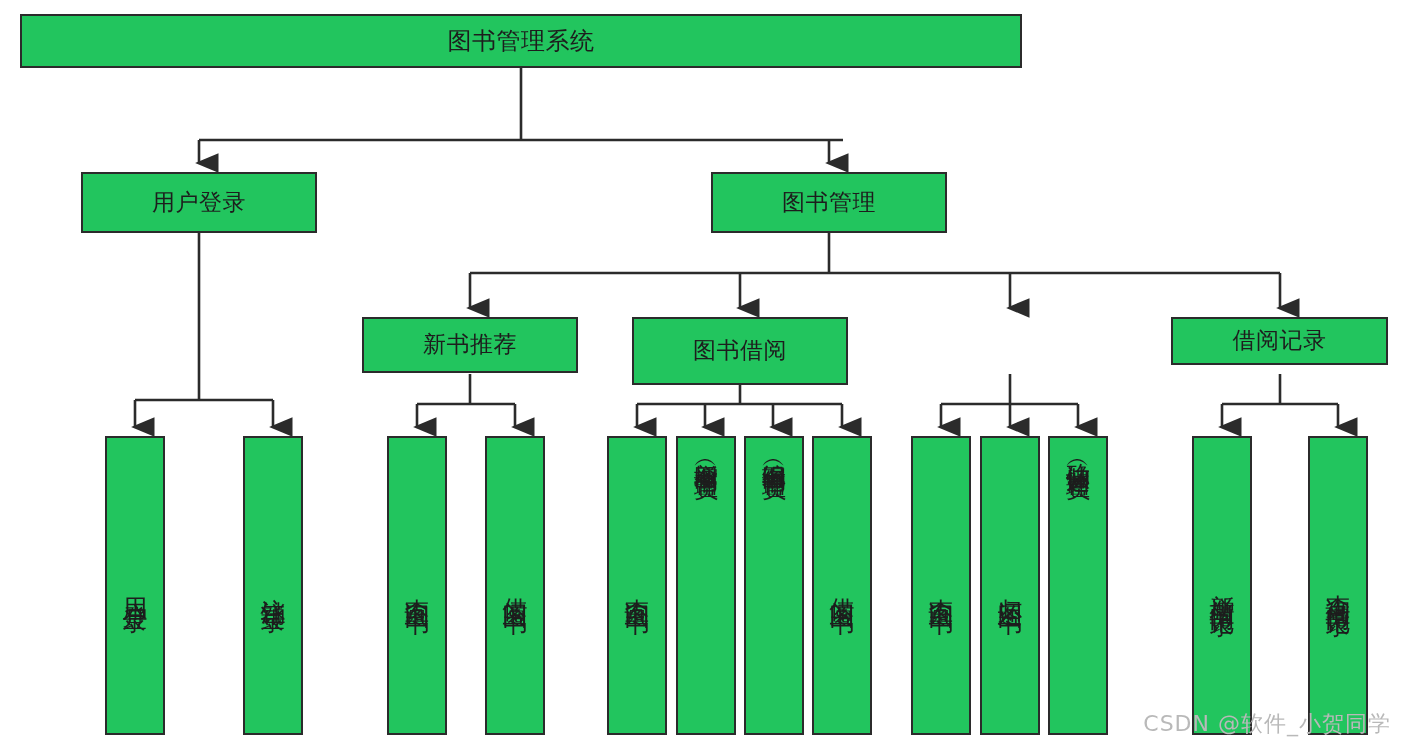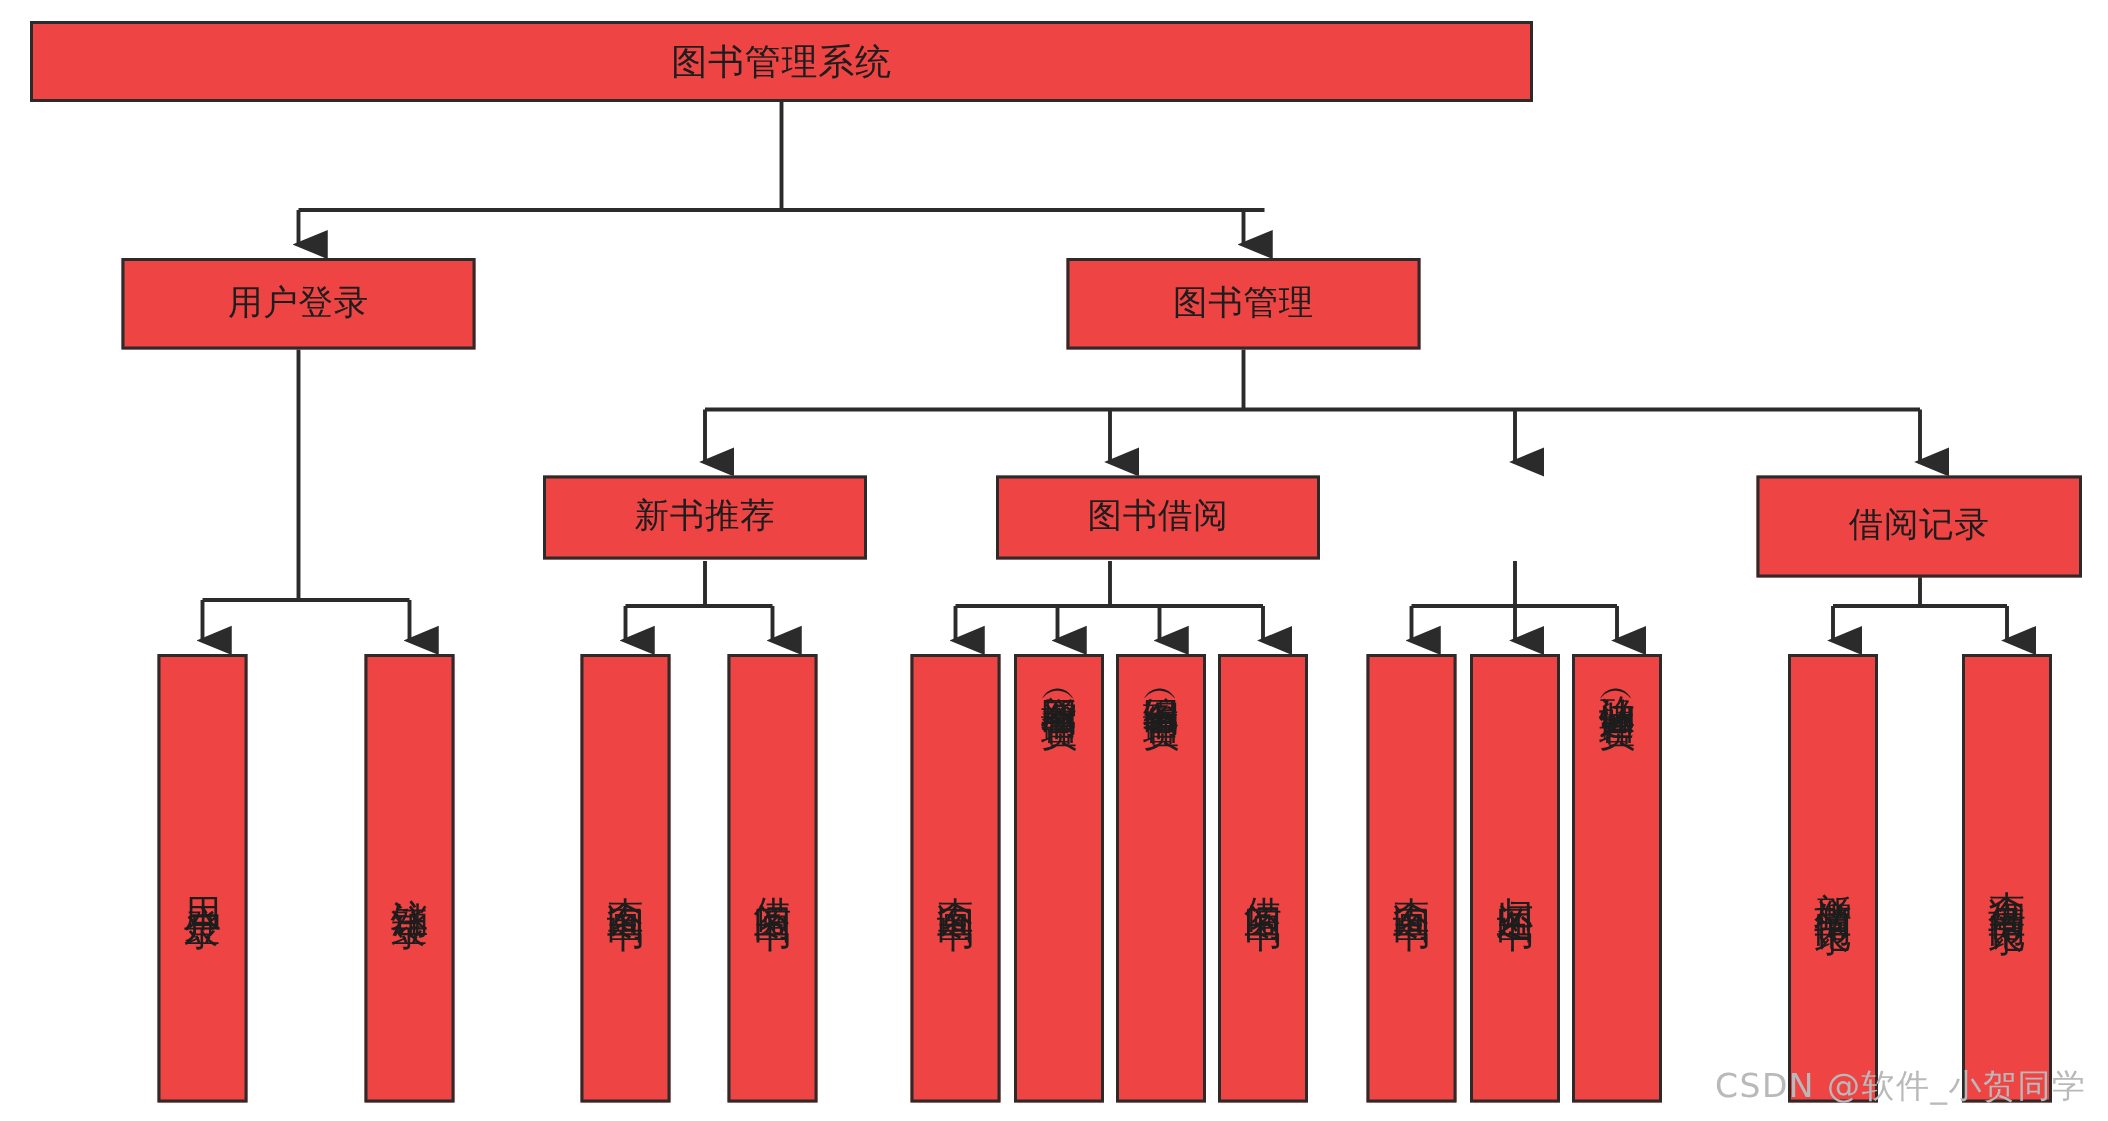--- a/index.html
+++ b/index.html
@@ -9,21 +9,21 @@
     background:#ffffff;
     font-family:"DejaVu Sans","Liberation Sans",sans-serif;
     overflow:hidden;
   }
   #diagram{position:relative;width:1405px;height:747px;}
   #wires{position:absolute;left:0;top:0;width:1405px;height:747px;}
 
   .node{
     position:absolute;
     box-sizing:border-box;
-    background:#ef4444;
+    background:#22c55e;
     border:2px solid #2b2b2b;
     display:flex;
     align-items:center;
     justify-content:center;
     color:#1d1d1d;
   }
   .node .lbl{
     display:block;
     text-align:center;
     line-height:1.18;
@@ -125,24 +125,24 @@
   <div class="node h-node" style="left:81px;top:172px;width:236px;height:61px;">
     <span class="lbl">用户登录</span>
   </div>
   <div class="node h-node" style="left:711px;top:172px;width:236px;height:61px;">
     <span class="lbl">图书管理</span>
   </div>
 
   <div class="node h-node" style="left:362px;top:317px;width:216px;height:56px;">
     <span class="lbl">新书推荐</span>
   </div>
-  <div class="node h-node" style="left:664px;top:317px;width:216px;height:56px;">
+  <div class="node h-node" style="left:632px;top:317px;width:216px;height:68px;">
     <span class="lbl">图书借阅</span>
   </div>
-  <div class="node h-node" style="left:1171px;top:317px;width:217px;height:68px;">
+  <div class="node h-node" style="left:1171px;top:317px;width:217px;height:48px;">
     <span class="lbl">借阅记录</span>
   </div>
 
   <div class="node v-node mid" style="left:105px;top:436px;width:60px;height:299px;">
     <span class="lbl">用户登录</span>
   </div>
   <div class="node v-node mid" style="left:243px;top:436px;width:60px;height:299px;">
     <span class="lbl">注销登录</span>
   </div>
 

